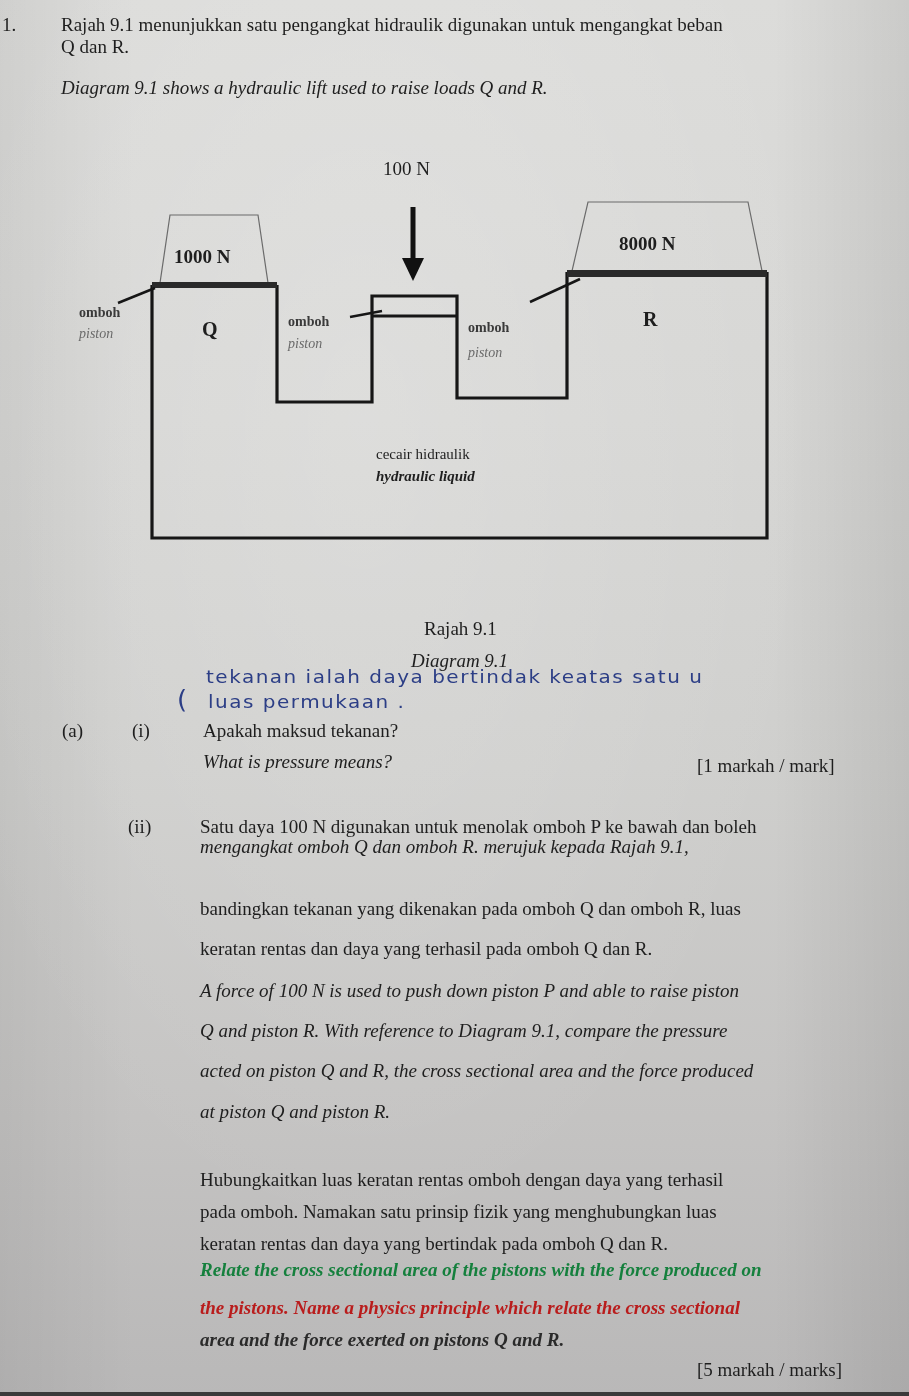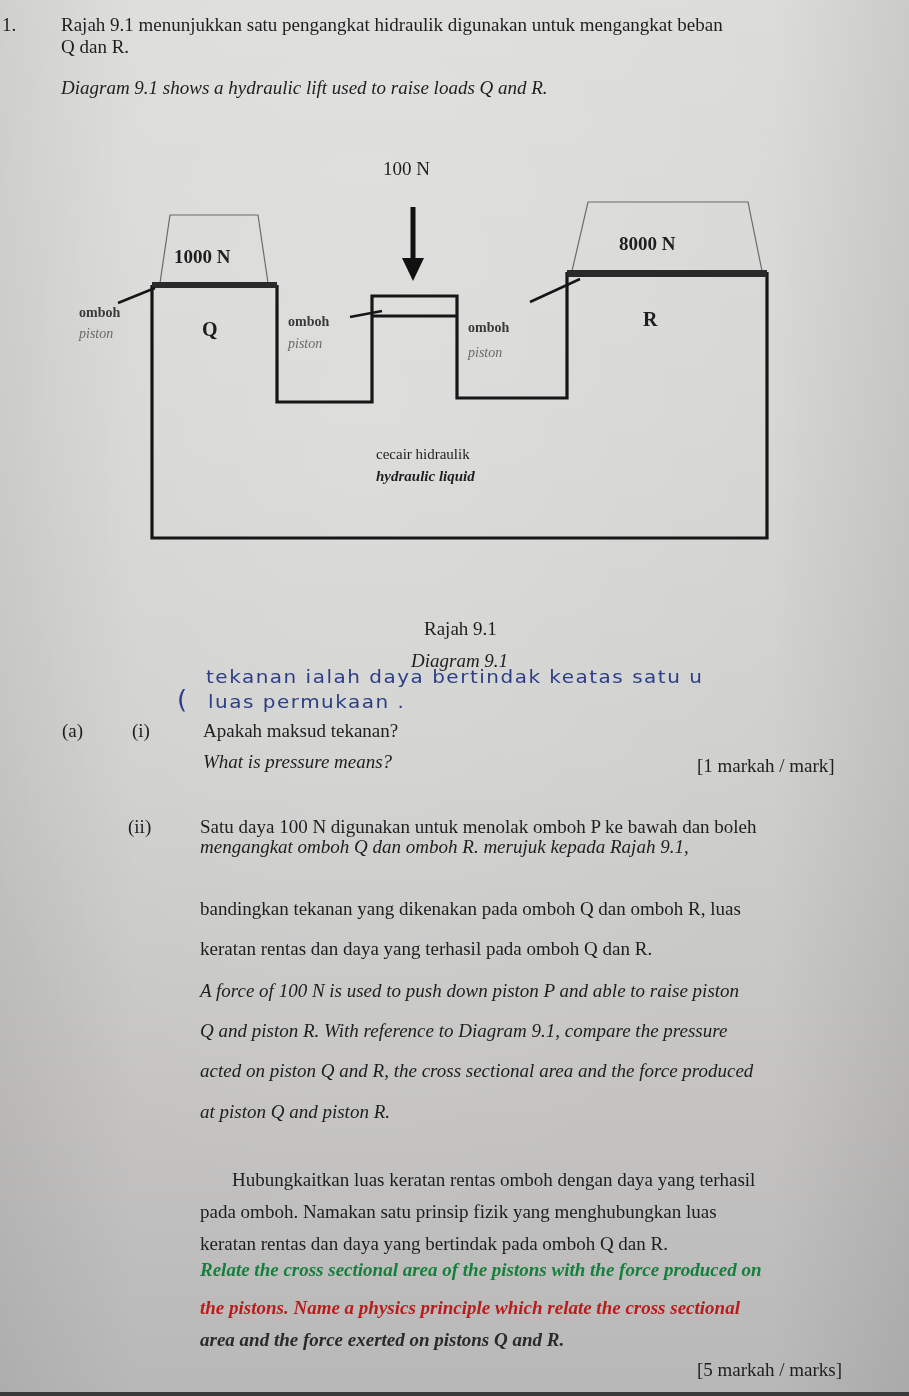--- a/index.html
+++ b/index.html
@@ -87,21 +87,21 @@
     .para { position: absolute; left: 200px; white-space: nowrap; font-size: 19px; }
     #q2-ms-0 { top: 816px; }
     #q2-ms-1 { top: 836px; font-style: italic; }
     #q2-ms-2 { top: 898px; }
     #q2-ms-3 { top: 938px; }
     #q2-en-0 { top: 980px; font-style: italic; }
     #q2-en-1 { top: 1020px; font-style: italic; }
     #q2-en-2 { top: 1060px; font-style: italic; }
     #q2-en-3 { top: 1101px; font-style: italic; }
 
-    #q3-ms-0 { top: 1169px; margin-left: 32px; }
+    #q3-ms-0 { top: 1169px; }
     #q3-ms-1 { top: 1201px; text-align: right; }
     #q3-ms-2 { top: 1233px; }
     #q3-en-0 { top: 1259px; font-style: italic; font-weight: bold; color: #15803d; }
     #q3-en-1 { top: 1297px; font-style: italic; font-weight: bold; color: #b91c1c; }
     #q3-en-2 { top: 1329px; font-style: italic; font-weight: bold; color: #2a2a2a; }
     #q3-marks { left: 697px; top: 1359px; }
   </style>
 </head>
 <body>
 

